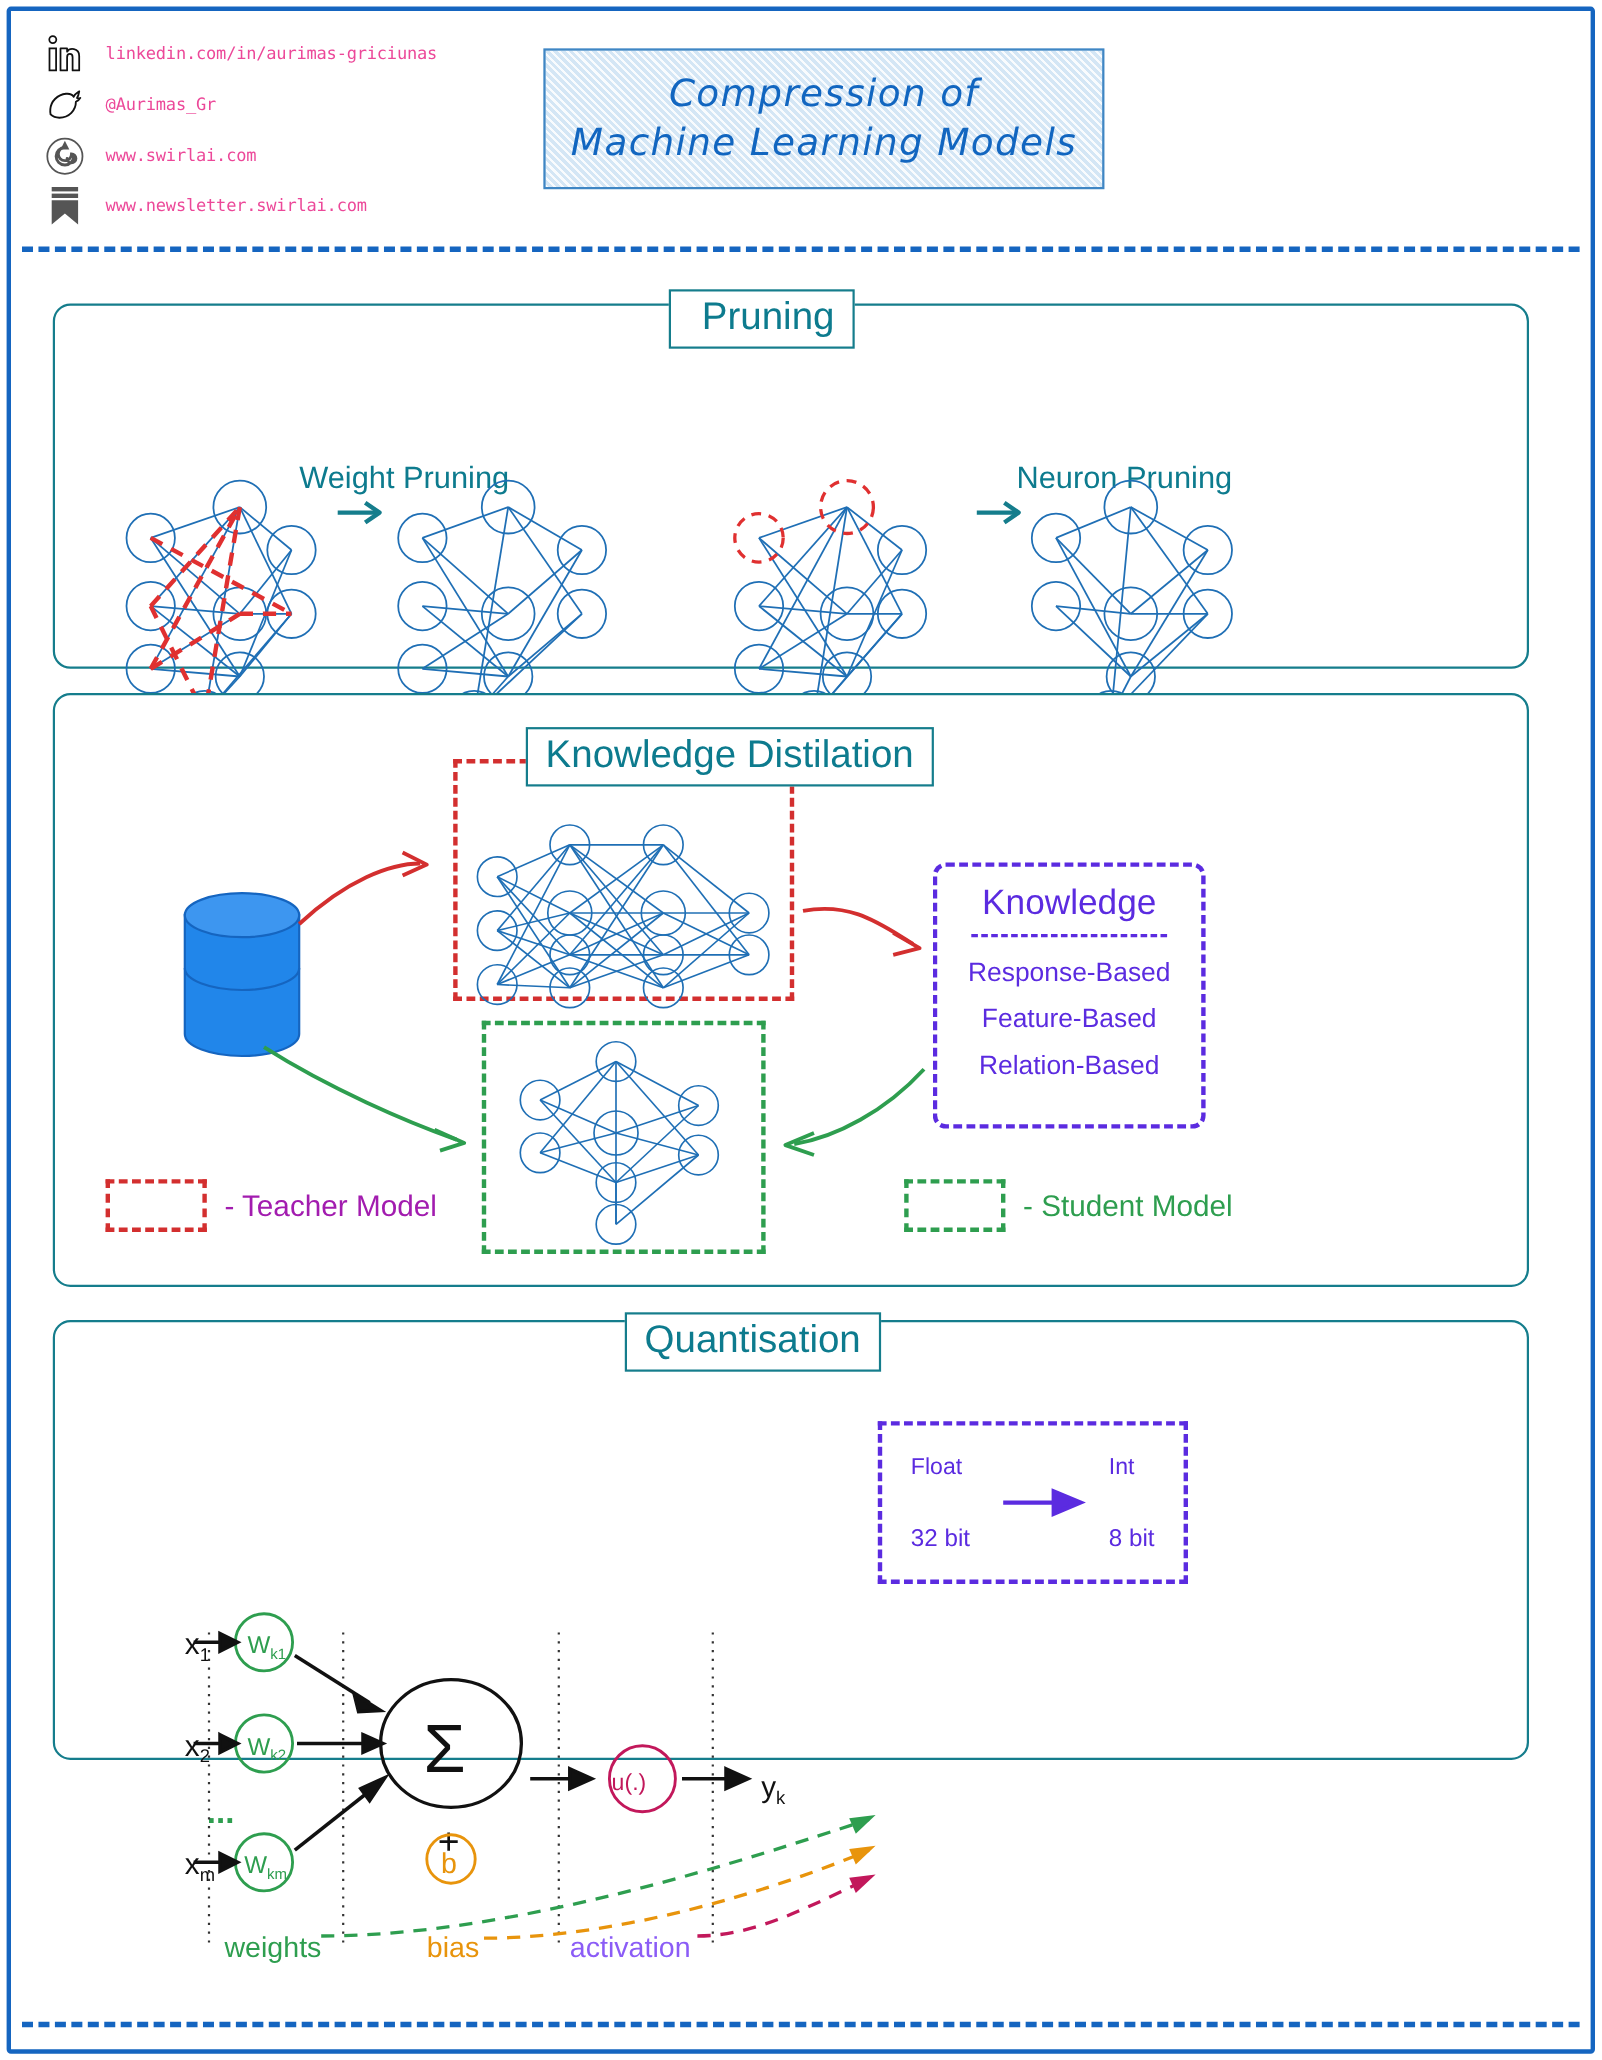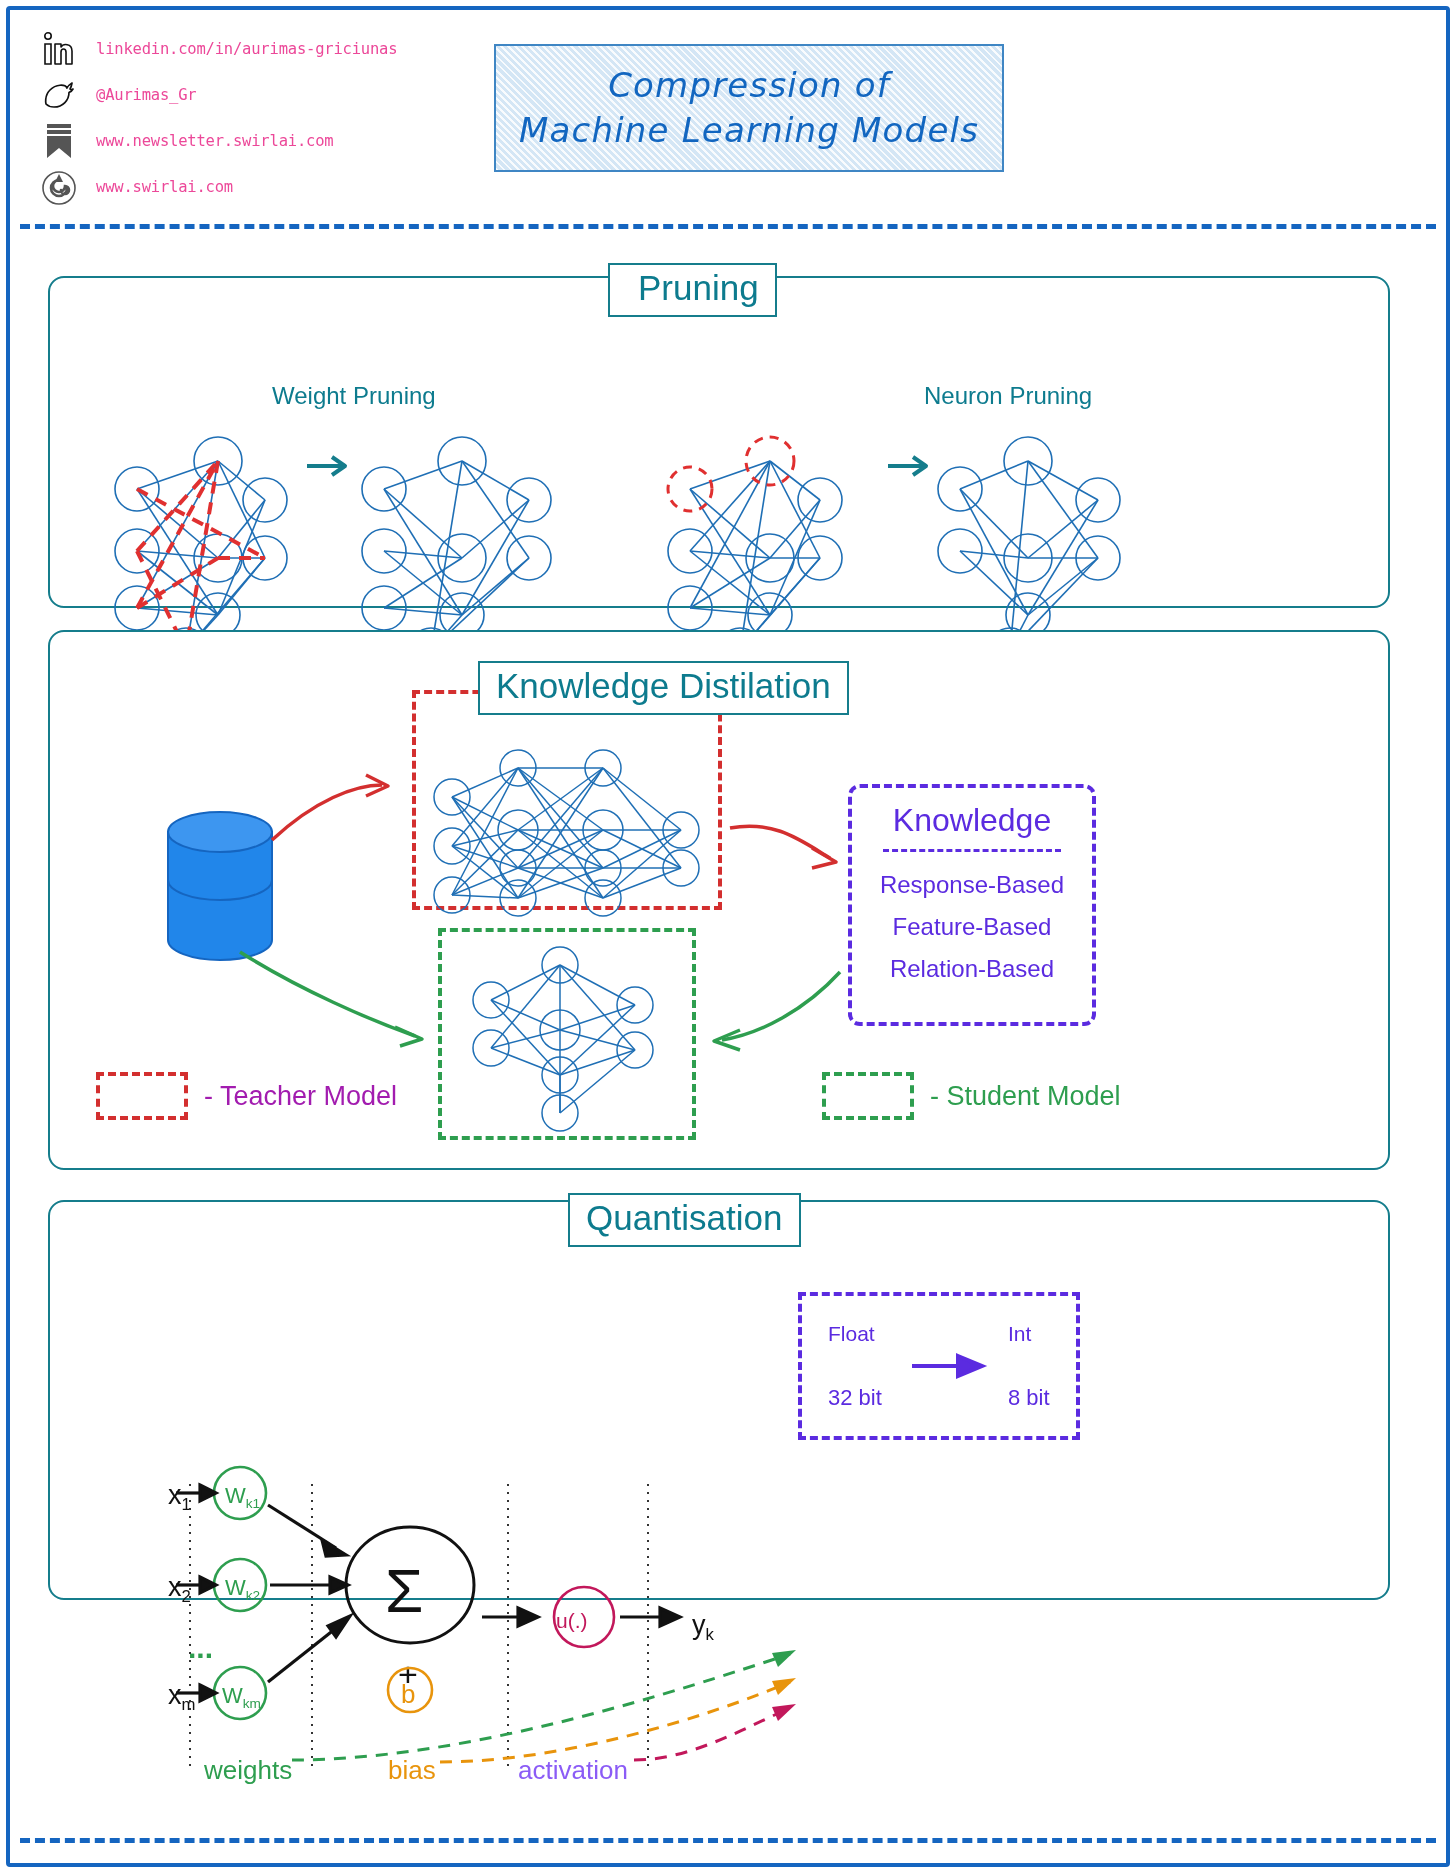--- a/index.html
+++ b/index.html
@@ -60,21 +60,21 @@
     position:absolute;
     border: 2.5px solid #157d8c;
     background: #fff;
     color: #0d7b8e;
     font-size: 35px;
     padding: 3px 16px 7px 16px;
     white-space:nowrap;
     z-index: 5;
   }
   .sub-title {
-    position:absolute; color:#0d7b8e; font-size:24px; white-space:nowrap;
+    position:absolute; color:#0d7b8e; font-size:28px; white-space:nowrap;margin-top:37px;
   }
 
   svg { overflow: visible; }
 
   .dash-box {
     position:absolute; background:transparent;
   }
   .teacher-box { border: 4px dashed #d32f2f; }
   .student-box { border: 4px dashed #2e9e4f; }
   .knowledge-box { border: 4px dashed #5b2be0; border-radius:12px; }
@@ -134,38 +134,38 @@
         <svg width="34" height="34" viewBox="0 0 34 34">
           <path d="M4 26 C4 26 2 18 8 12 C14 6 23 6 25 10 C26 7 29 6 30 5 C29.5 8 29 9.5 28 11
                    C30 12 31 11 31 11 C30 13 28 14 27 14.5 C27 22 21 29 12 29 C9 29 6 28 4 26 Z" fill="none" stroke="#111" stroke-width="1.7" stroke-linejoin="round"></path>
         </svg>
       </span>
       <span class="contact-text">@Aurimas_Gr</span>
     </div>
 
     <div class="contact-row">
       <span class="contact-icon">
+        <svg width="36" height="38" viewBox="0 0 36 38">
+          <circle cx="18" cy="20" r="16" fill="none" stroke="#555" stroke-width="1.6"></circle>
+          <path d="M18 6 L22 14 L14 14 Z" fill="#555"></path>
+          <path d="M26 20 A8 8 0 1 1 18 12 A6 6 0 1 0 24 18 A4 4 0 1 1 20 22" fill="none" stroke="#555" stroke-width="2.6" stroke-linecap="round"></path>
+        </svg>
+      </span>
+      <span class="contact-text">www.swirlai.com</span>
+    </div>
+
+    <div class="contact-row">
+      <span class="contact-icon">
         <svg width="30" height="38" viewBox="0 0 30 38">
           <rect x="3" y="2" width="24" height="4" fill="#555"></rect>
           <rect x="3" y="8" width="24" height="4" fill="#555"></rect>
           <path d="M3 14 L27 14 L27 36 L15 26 L3 36 Z" fill="#555"></path>
         </svg>
       </span>
       <span class="contact-text">www.newsletter.swirlai.com</span>
-    </div>
-
-    <div class="contact-row">
-      <span class="contact-icon">
-        <svg width="36" height="38" viewBox="0 0 36 38">
-          <circle cx="18" cy="20" r="16" fill="none" stroke="#555" stroke-width="1.6"></circle>
-          <path d="M18 6 L22 14 L14 14 Z" fill="#555"></path>
-          <path d="M26 20 A8 8 0 1 1 18 12 A6 6 0 1 0 24 18 A4 4 0 1 1 20 22" fill="none" stroke="#555" stroke-width="2.6" stroke-linecap="round"></path>
-        </svg>
-      </span>
-      <span class="contact-text">www.swirlai.com</span>
     </div>
   </div>
 
   <div class="title-box">
     <div class="title-line">Compression of</div>
     <div class="title-line">Machine Learning Models</div>
   </div>
 </div>
 
 <div class="divider-dashed" id="div-top"></div>

